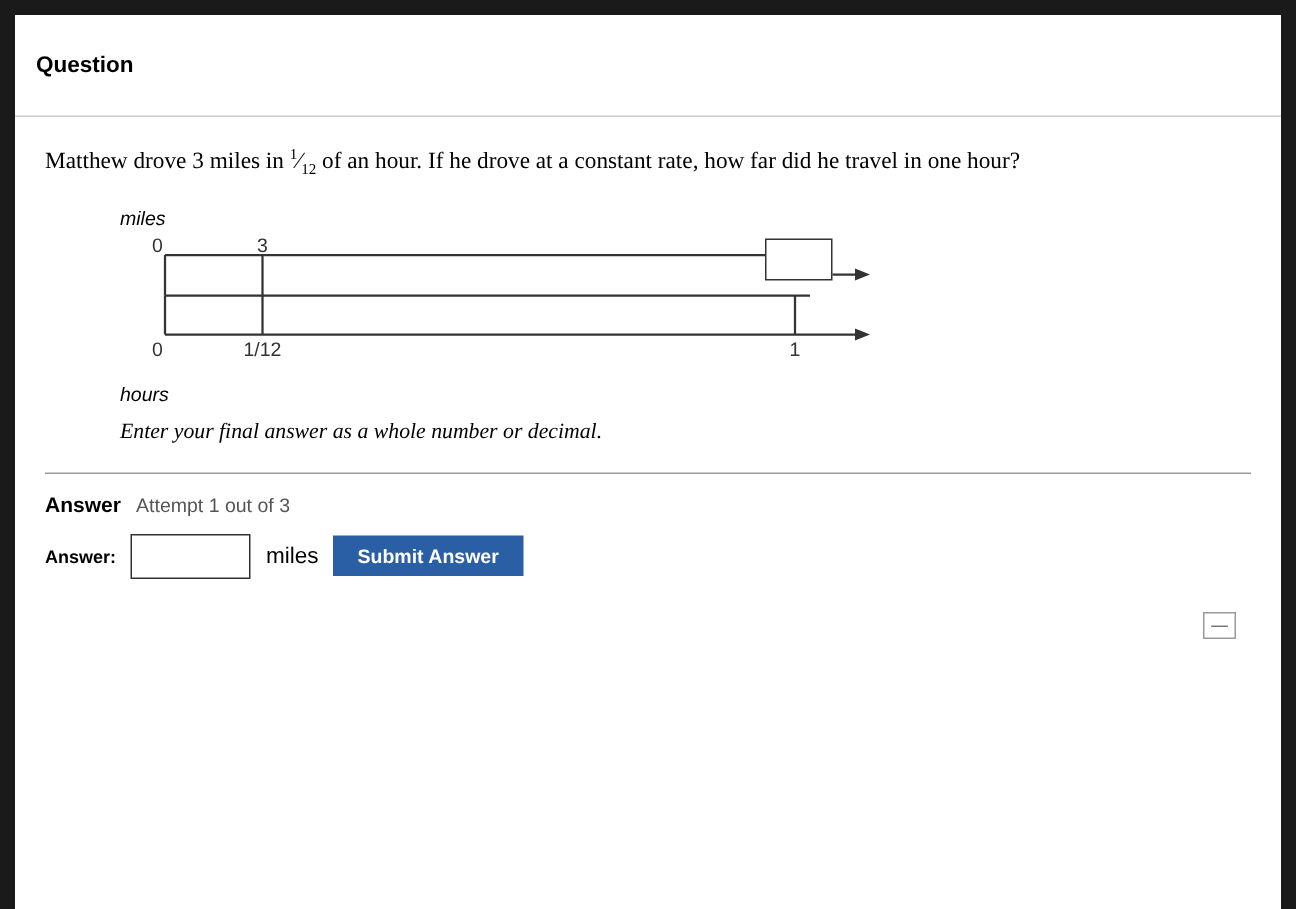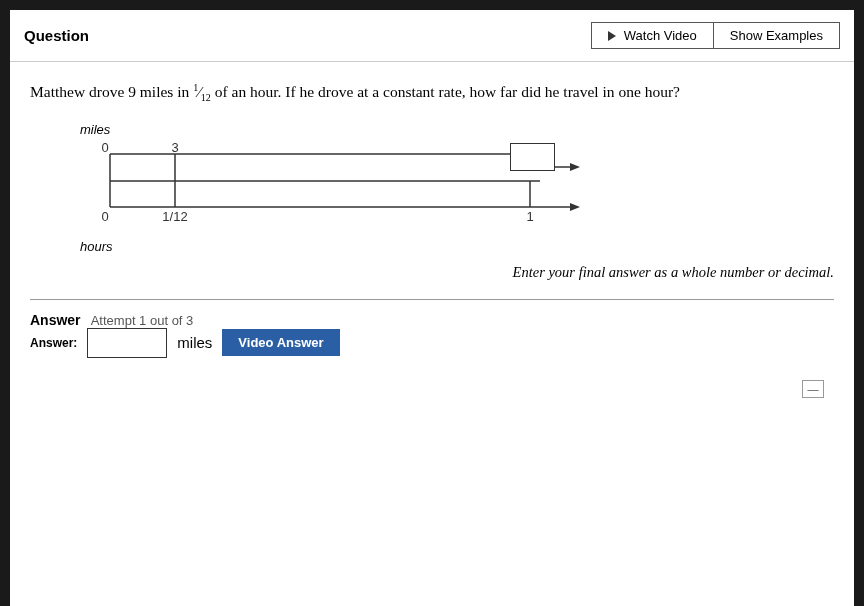--- a/index.html
+++ b/index.html
@@ -16,21 +16,21 @@
       width: 864px;
       min-height: 606px;
       background: #fff;
       display: flex;
       flex-direction: column;
     }
     .header {
       display: flex;
       align-items: center;
       justify-content: space-between;
-      padding: 12px 14px;
+      padding: 25px 14px;
       border-bottom: 1px solid #ccc;
     }
     .header-title {
       font-weight: bold;
       font-size: 15px;
       font-family: Arial, sans-serif;
     }
     .header-buttons {
       display: flex;
       gap: 0;
@@ -103,31 +103,31 @@
       text-align: center;
       outline: none;
     }
     .enter-instruction {
       font-size: 14.5px;
       font-style: italic;
       font-family: Georgia, serif;
       margin-top: 6px;
       margin-left: 50px;
       margin-bottom: 18px;
-      text-align: right;
     }
     .answer-section {
       border-top: 1px solid #999;
       padding-top: 12px;
       margin-top: 10px;
     }
     .answer-attempt {
       font-size: 13px;
       font-family: Arial, sans-serif;
       color: #555;
+      margin-bottom: 12px;
     }
     .answer-attempt strong {
       font-family: Arial, sans-serif;
       font-weight: bold;
       color: #000;
       font-size: 14px;
     }
     .answer-row {
       display: flex;
       align-items: center;
@@ -179,35 +179,26 @@
       vertical-align: super;
     }
   </style>
 </head>
 <body>
 
 <div class="page-container">
 
   <div class="header">
     <span class="header-title">Question</span>
-    <div class="header-buttons">
-      <button class="header-btn">
-        <span class="play-icon"></span>
-        <span>Watch Video</span>
-      </button>
-      <button class="header-btn">
-        <span>Show Examples</span>
-      </button>
-    </div>
   </div>
 
   <div class="content">
 
     <div class="question-text">
-      <span>Matthew drove 9 miles in </span><sup>1</sup>⁄<sub style="font-size:0.65em;vertical-align:sub;">12</sub><span> of an hour. If he drove at a constant rate, how far did he travel in one hour?</span>
+      <span>Matthew drove 3 miles in </span><sup>1</sup>⁄<sub style="font-size:0.65em;vertical-align:sub;">12</sub><span> of an hour. If he drove at a constant rate, how far did he travel in one hour?</span>
     </div>
 
 
     <div class="number-line-area">
       <div class="miles-label">miles</div>
       <div class="double-nl" style="width:530px; height:100px;">
         <svg width="530" height="100">
 
           <line x1="30" y1="15" x2="30" y2="42" stroke="#333" stroke-width="1.5"></line>
 
@@ -252,19 +243,19 @@
     <div class="answer-section" style="position:relative;">
       <div class="answer-attempt">
         <strong>Answer</strong>
         &nbsp;
         <span>Attempt 1 out of 3</span>
       </div>
       <div class="answer-row">
         <span class="answer-label">Answer:</span>
         <input class="answer-input" type="text" value="" style="">
         <span class="miles-unit">miles</span>
-        <button class="submit-btn">Video Answer</button>
+        <button class="submit-btn">Submit Answer</button>
       </div>
 
       <div class="minimize-btn" style="position:absolute; right:10px; bottom:-40px;">—</div>
     </div>
   </div>
 </div>
 
 </body></html>

